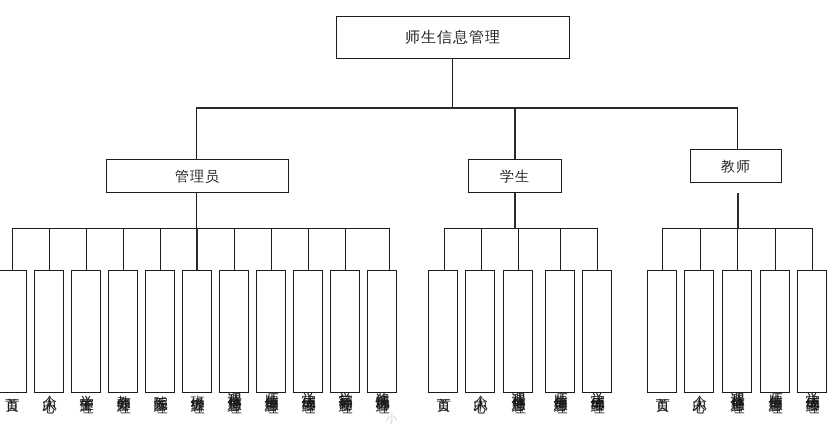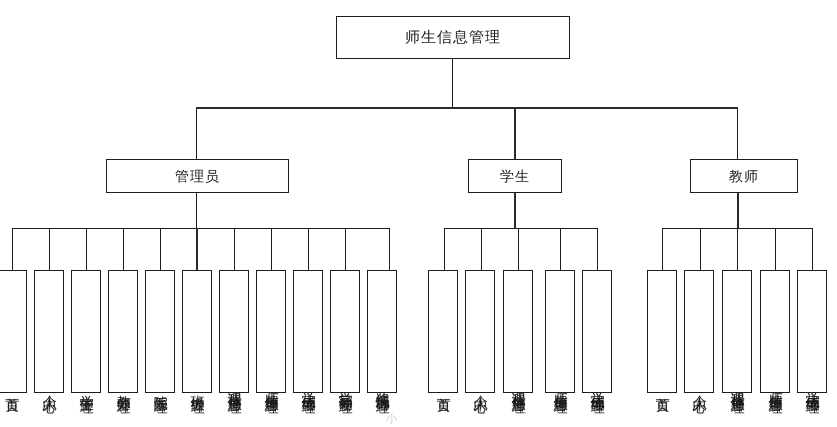--- a/index.html
+++ b/index.html
@@ -51,21 +51,21 @@
   .node.role {
     height: 34px;
     text-align: right;
   }
   .node.role .node-label {
     font-size: 14px;
     letter-spacing: 1px;
   }
   .node.role.admin  { left: 106px; top: 159px; width: 183px; }
   .node.role.student{ left: 468px; top: 159px; width: 94px;  }
-  .node.role.teacher{ left: 690px; top: 159px; width: 108px;  }
+  .node.role.teacher{ left: 690px; top: 149px; width: 92px;  }
 
   
   .node.leaf {
     top: 270px;
     width: 30px;
     height: 123px;
     align-items: flex-end;
     justify-content: center;
     padding-bottom: 2px;
   }

